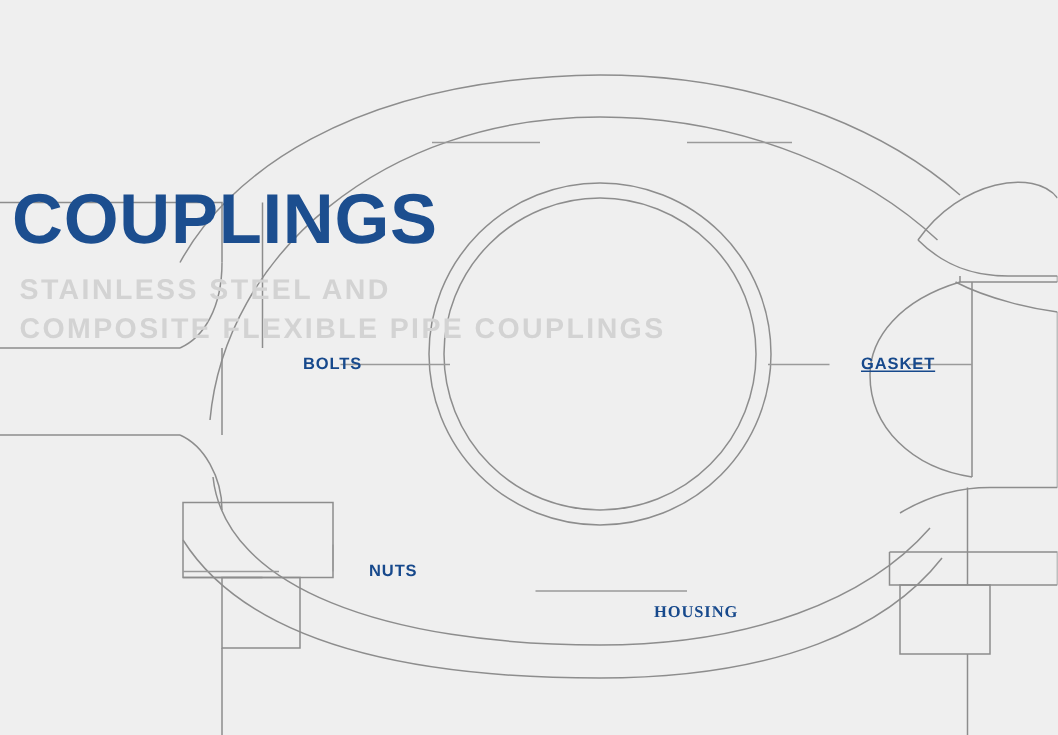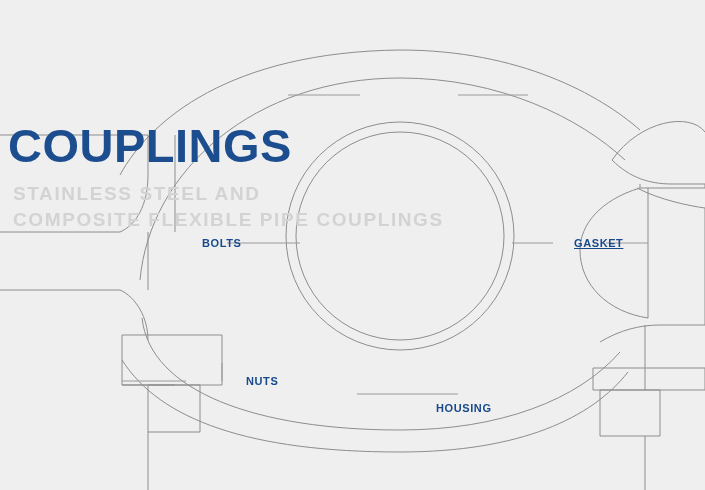--- a/index.html
+++ b/index.html
@@ -73,21 +73,21 @@
     font-size: 11px;
     font-weight: bold;
     letter-spacing: 0.6px;
     color: #17498c;
     line-height: 1;
     white-space: nowrap;
   }
   .cl-bolts   { left: 185px; top: 238px; }
   .cl-gasket  { left: 557px; top: 238px; text-decoration: underline; }
   .cl-nuts    { left: 190px; top: 376px; margin-left: 39px; }
-  .cl-housing { left: 419px; top: 403px; }
+  .cl-housing { left: 419px; top: 403px; font-family: Liberation Serif, serif; }
 </style>
 </head>
 <body>
 
 <div id="stage">
 
   <svg id="drawing" viewBox="0 0 705 490">
 
     <circle cx="400" cy="236" r="114"></circle>
     <circle cx="400" cy="236" r="104"></circle>

